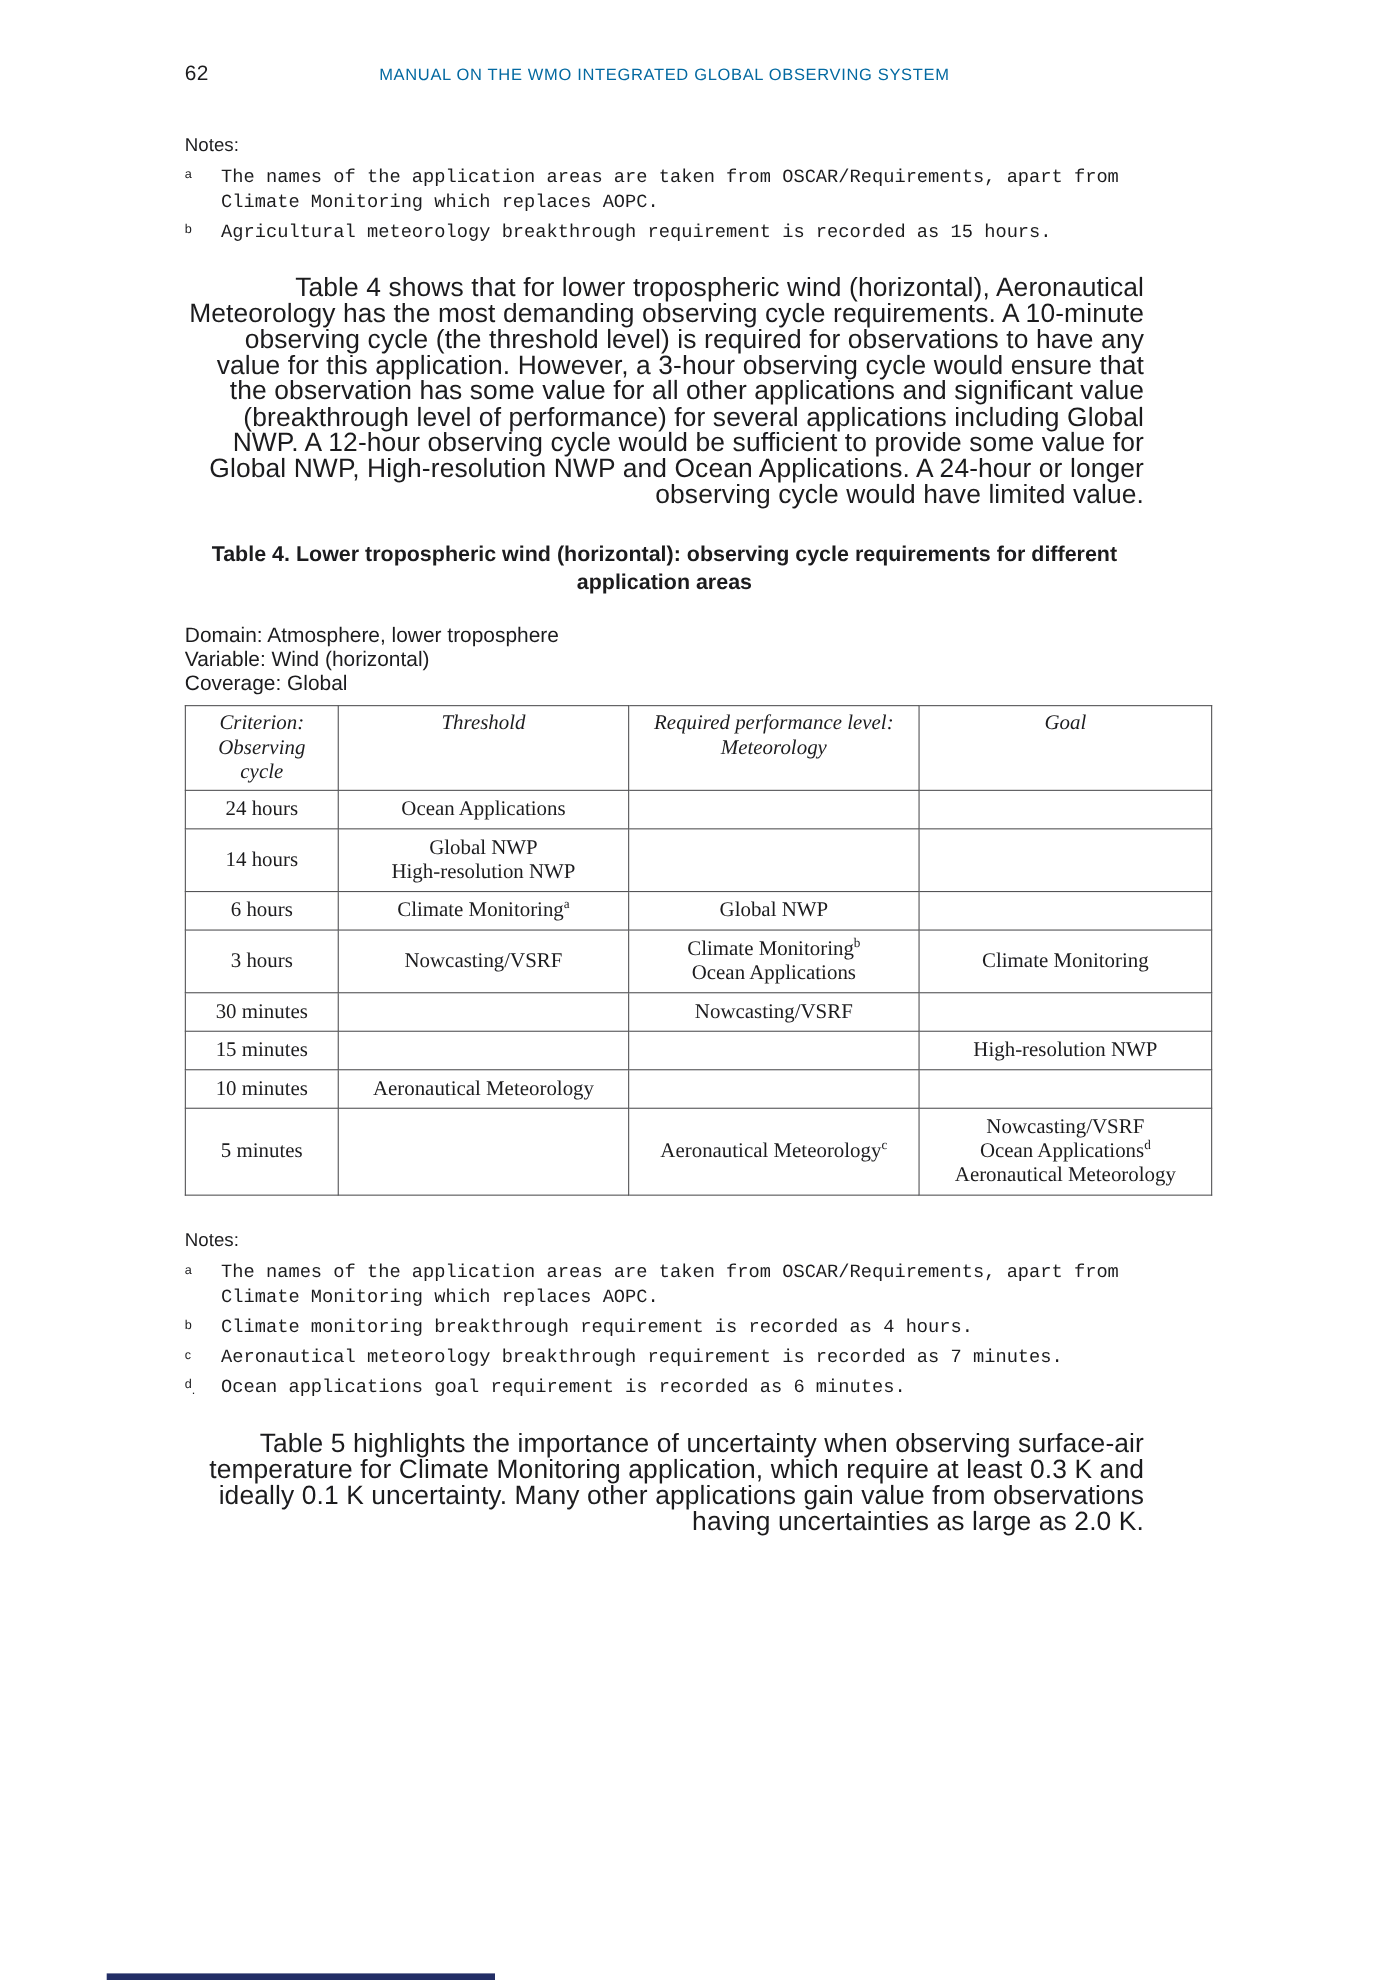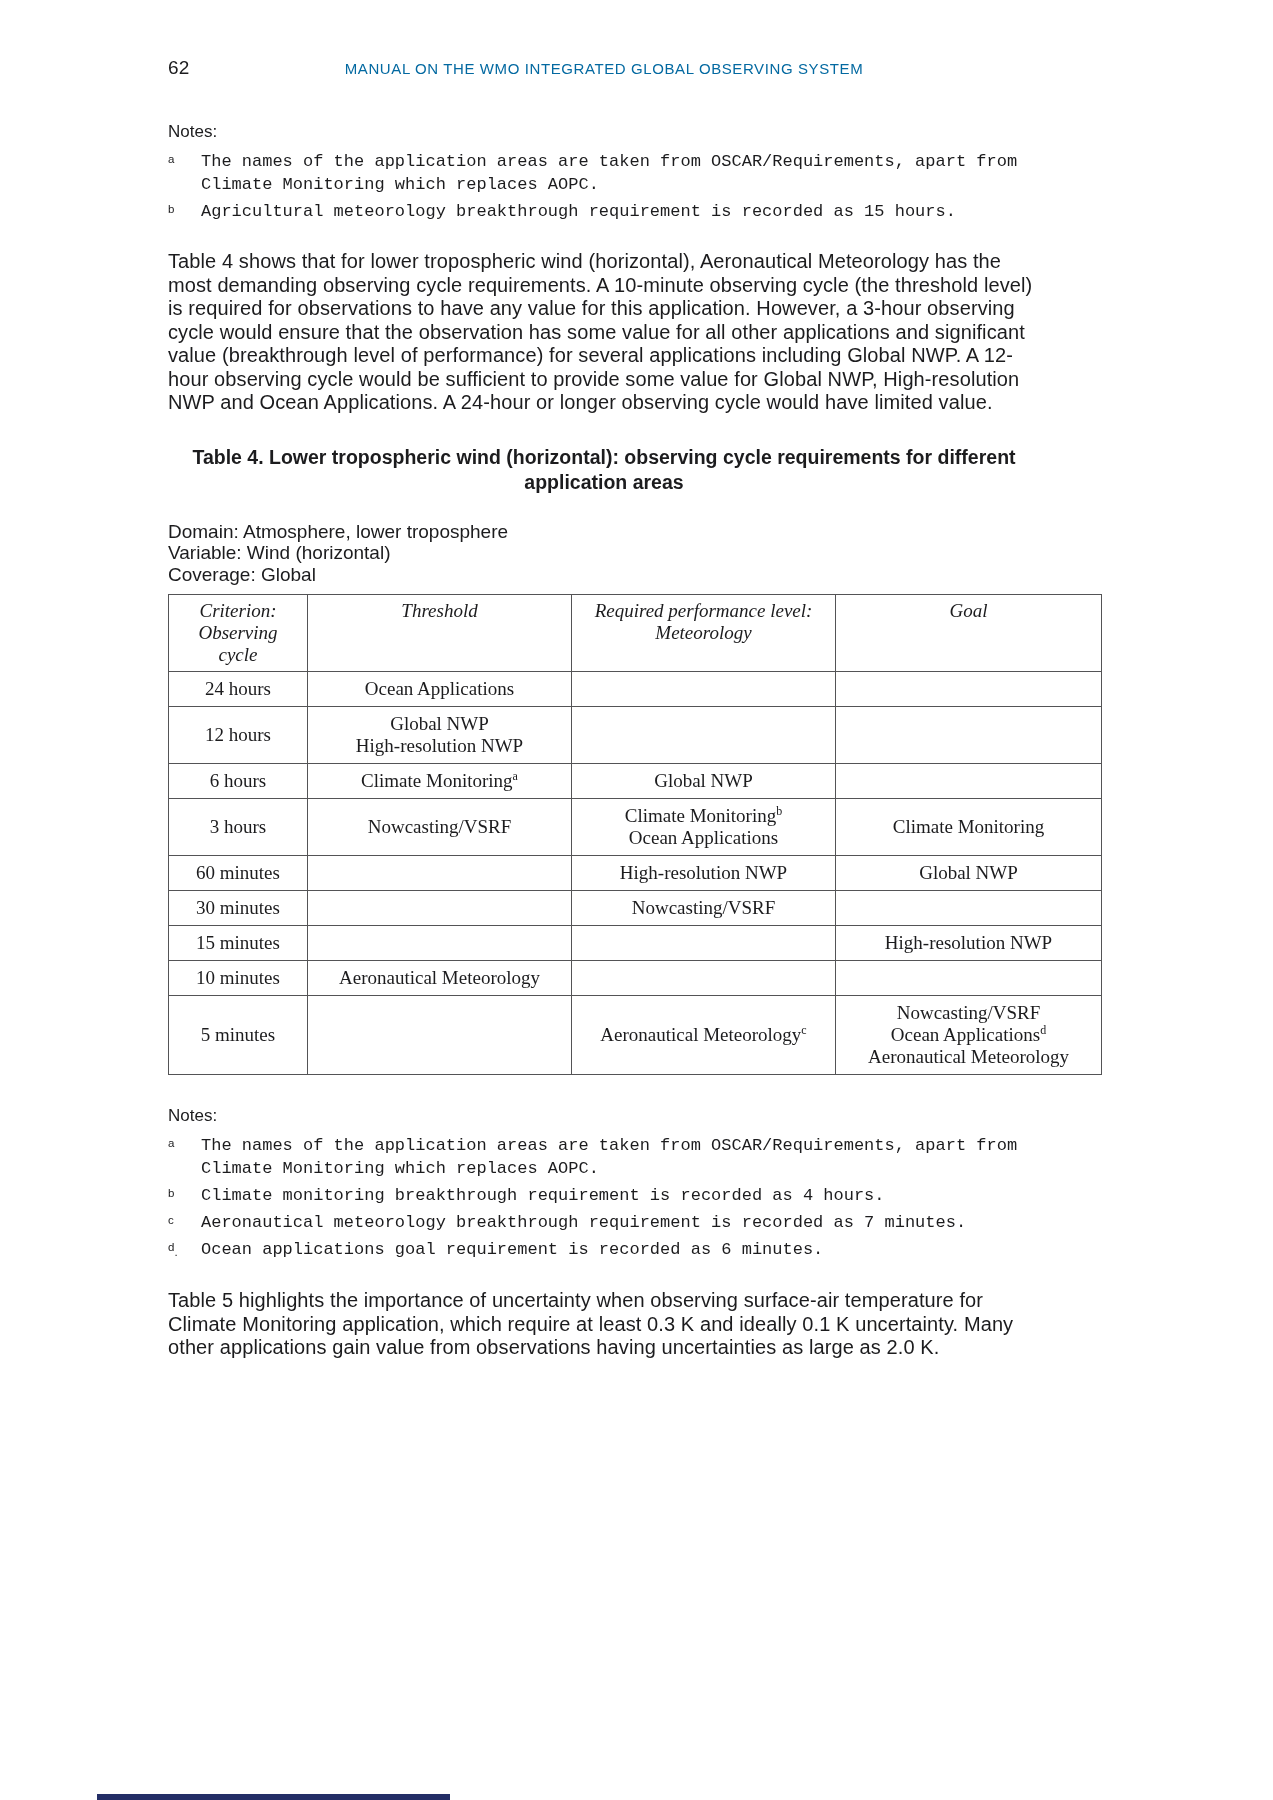--- a/index.html
+++ b/index.html
@@ -56,24 +56,25 @@
     line-height: 18px;
   }
   .note-marker sup { font-size: 11.5px; }
   .note-text {
     max-width: 880px;
     line-height: 23px;
     font-family: Liberation Mono, monospace;
   }
   
   .para {
-    font-size: 20px;
+    font-size: 24px;
     line-height: 23.5px;
     margin-top: 27px;
     letter-spacing: 0.1px;
+    text-align: right;
   }
   
   .table-caption {
     margin: 30px auto 0 auto;
     max-width: 945px;
     text-align: center;
     font-weight: bold;
     font-size: 19.5px;
     line-height: 25px;
   }
@@ -192,21 +193,21 @@
               <div>24 hours</div>
             </td>
             <td>
               <div>Ocean Applications</div>
             </td>
             <td></td>
             <td></td>
           </tr>
           <tr class="row-pad">
             <td>
-              <div>12 hours</div>
+              <div>14 hours</div>
             </td>
             <td>
               <div>Global NWP</div>
               <div>High-resolution NWP</div>
             </td>
             <td></td>
             <td></td>
           </tr>
           <tr class="row-pad">
             <td>
@@ -226,32 +227,20 @@
             </td>
             <td>
               <div>Nowcasting/VSRF</div>
             </td>
             <td>
               <div>Climate Monitoring<sup>b</sup></div>
               <div>Ocean Applications</div>
             </td>
             <td>
               <div>Climate Monitoring</div>
-            </td>
-          </tr>
-          <tr class="row-pad">
-            <td>
-              <div>60 minutes</div>
-            </td>
-            <td></td>
-            <td>
-              <div>High-resolution NWP</div>
-            </td>
-            <td>
-              <div>Global NWP</div>
             </td>
           </tr>
           <tr class="row-pad">
             <td>
               <div>30 minutes</div>
             </td>
             <td></td>
             <td>
               <div>Nowcasting/VSRF</div>
             </td>

